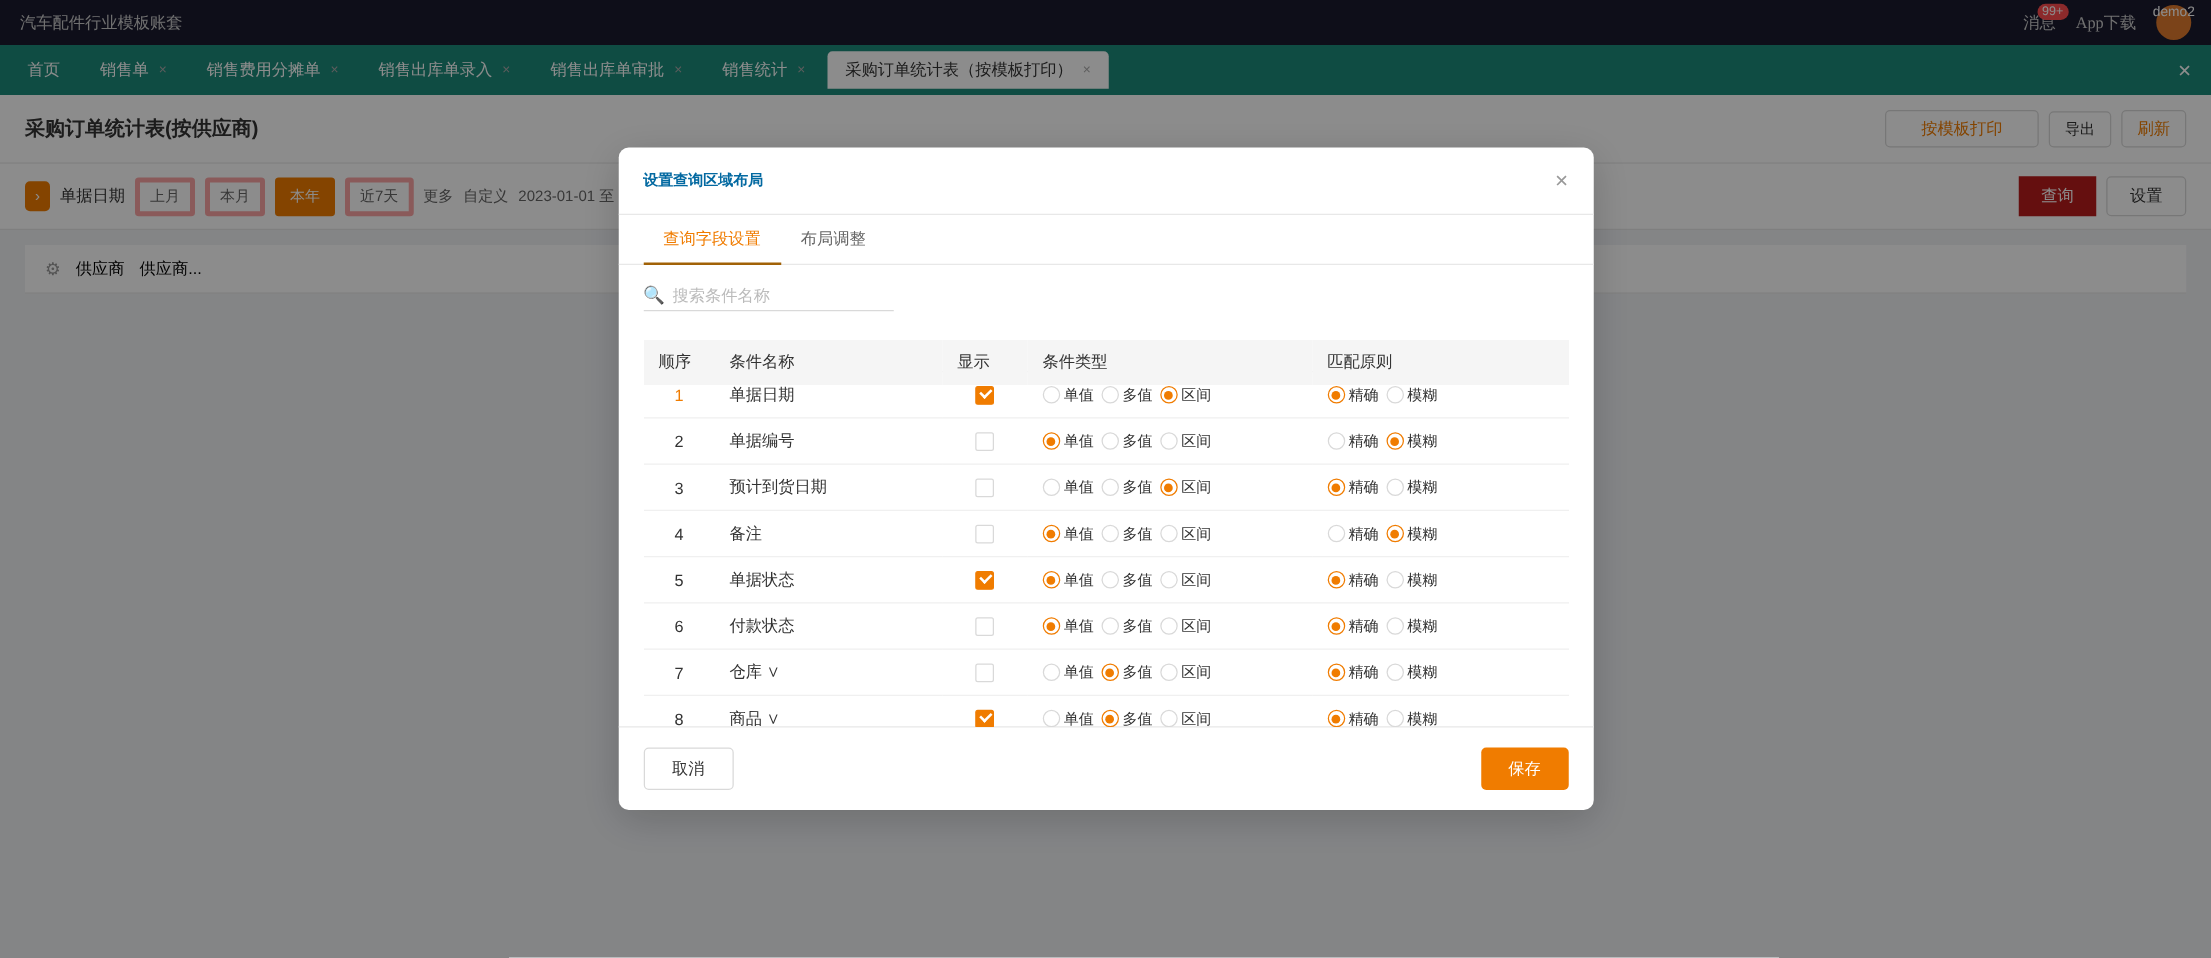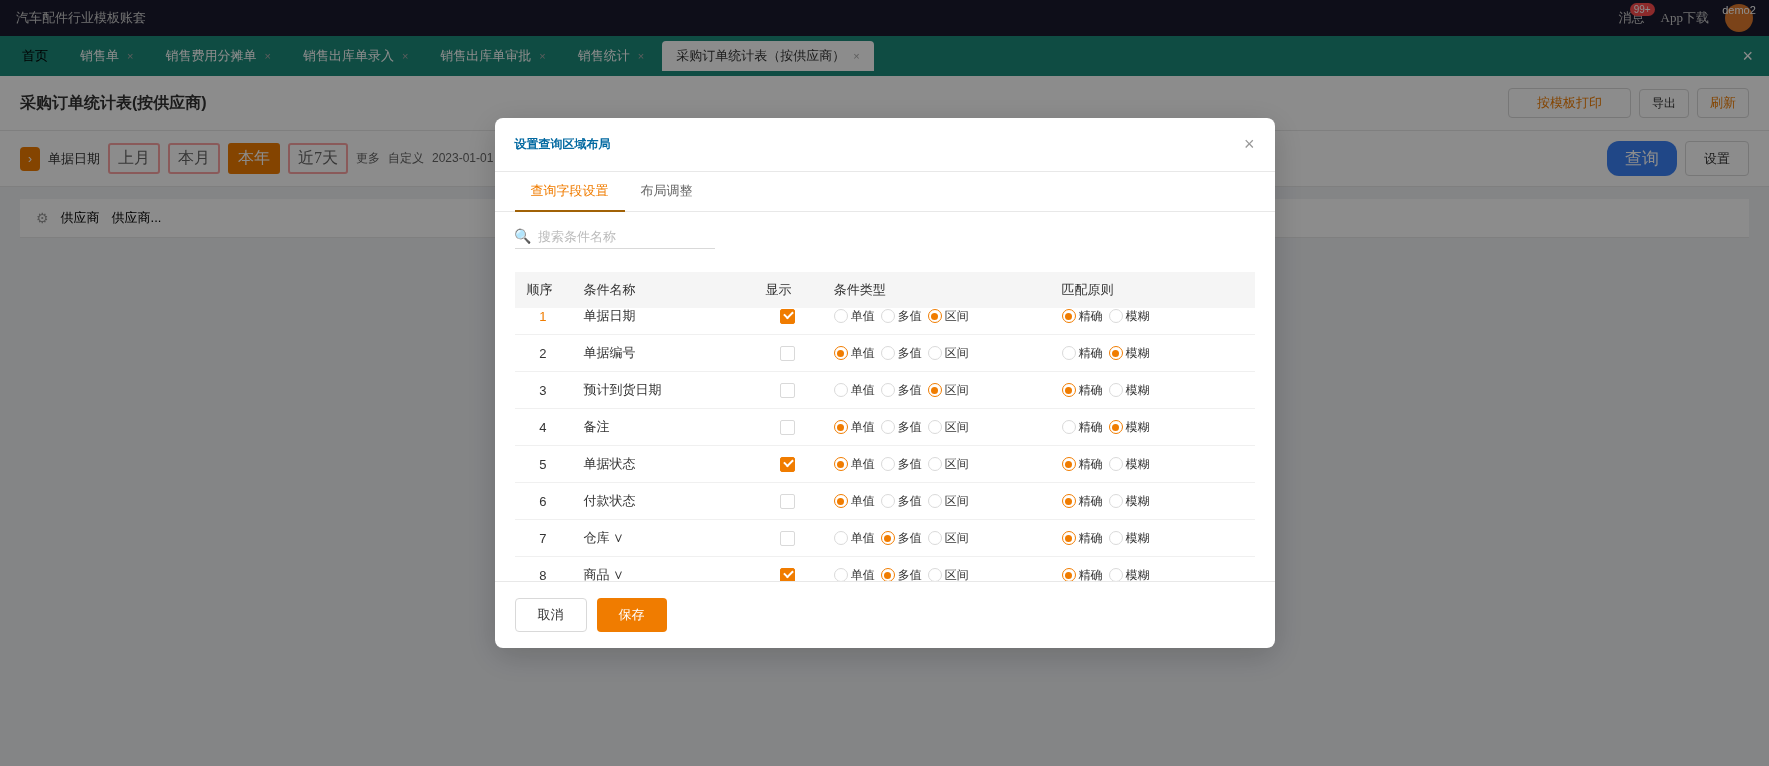--- a/index.html
+++ b/index.html
@@ -35,21 +35,21 @@
       padding: 6px 14px;
       border-radius: 4px 4px 0 0;
       font-size: 13px;
       color: #fff;
       cursor: pointer;
       white-space: nowrap;
       display: flex; align-items: center; gap: 4px;
     }
     .tab-item.active { background: #fff; color: #333; }
     .tab-item .tab-close { color: #aaa; font-size: 11px; margin-left: 4px; cursor: pointer; }
-    .tab-home { background: transparent; color: #000000; padding: 6px 14px; text-align: center; }
+    .tab-home { background: transparent; color: #ffffff; padding: 6px 14px; text-align: center; }
     .top-close-x { margin-left: auto; color: #fff; font-size: 18px; cursor: pointer; padding: 0 8px; }
 
     
     .page-content { background: #f0f2f5; min-height: calc(766px - 76px); padding: 0; }
 
     
     .page-header {
       background: #fff;
       padding: 12px 20px;
       display: flex;
@@ -67,33 +67,33 @@
     .filter-bar {
       background: #fff;
       padding: 10px 20px;
       display: flex;
       align-items: center;
       gap: 8px;
       border-bottom: 1px solid #e8e8e8;
     }
     .filter-toggle { background: #f07c00; color: #fff; border: none; border-radius: 4px; padding: 5px 8px; cursor: pointer; font-size: 12px; }
     .date-label { font-size: 13px; color: #333; }
-    .date-btn { padding: 3px 8px; border: 2px solid #fca5a5; border-radius: 3px; cursor: pointer; font-size: 16px; color: #666; background: #fff; font-family: Liberation Serif, serif; }
+    .date-btn { padding: 3px 8px; border: 4px solid #fca5a5; border-radius: 3px; cursor: pointer; font-size: 12px; color: #666; background: #fff; }
     .date-btn.active { background: #f07c00; color: #fff; border-color: #f07c00; }
     .date-range { font-size: 12px; color: #666; }
     .more-btn { font-size: 12px; color: #666; border: none; background: none; cursor: pointer; }
     .custom-btn { font-size: 12px; color: #666; border: none; background: none; cursor: pointer; }
 
     
     .table-area {
       padding: 12px 20px;
     }
 
     
-    .btn-query { background: #3b82f6; color: #fff; border: none; padding: 6px 18px; border-radius: 12px; cursor: pointer; font-size: 17px; }
+    .btn-query { background: #b91c1c; color: #fff; border: none; padding: 6px 18px; border-radius: 0; cursor: pointer; font-size: 13px; }
     .btn-set { border: 1px solid #d9d9d9; background: #fff; color: #333; padding: 6px 18px; border-radius: 4px; cursor: pointer; font-size: 13px; }
 
     
     .overlay {
       position: fixed;
       top: 0; left: 0; right: 0; bottom: 0;
       background: rgba(0,0,0,0.45);
       z-index: 100;
       display: flex;
       align-items: center;
@@ -243,21 +243,21 @@
     }
 
     
     .order-num { color: #f07c00; font-weight: 500; }
 
     
     .modal-footer {
       padding: 16px 20px;
       border-top: 1px solid #e8e8e8;
       display: flex;
-      justify-content: flex-start;
+      justify-content: space-between;
       gap: 10px;
     }
     .btn-cancel {
       padding: 7px 22px;
       border: 1px solid #d9d9d9;
       background: #fff;
       color: #333;
       border-radius: 4px;
       cursor: pointer;
       font-size: 13px;
@@ -313,21 +313,21 @@
   </div>
   <div class="tab-item">
     <span>销售出库单审批</span>
     <span class="tab-close">×</span>
   </div>
   <div class="tab-item">
     <span>销售统计</span>
     <span class="tab-close">×</span>
   </div>
   <div class="tab-item active">
-    <span>采购订单统计表（按供应商）</span>
+    <span>采购订单统计表（按模板打印）</span>
     <span class="tab-close">×</span>
   </div>
   <div class="top-close-x">×</div>
 </div>
 
 <div class="page-content">
 
   <div class="page-header">
     <div class="page-title">采购订单统计表(按供应商)</div>
     <div class="header-actions">

